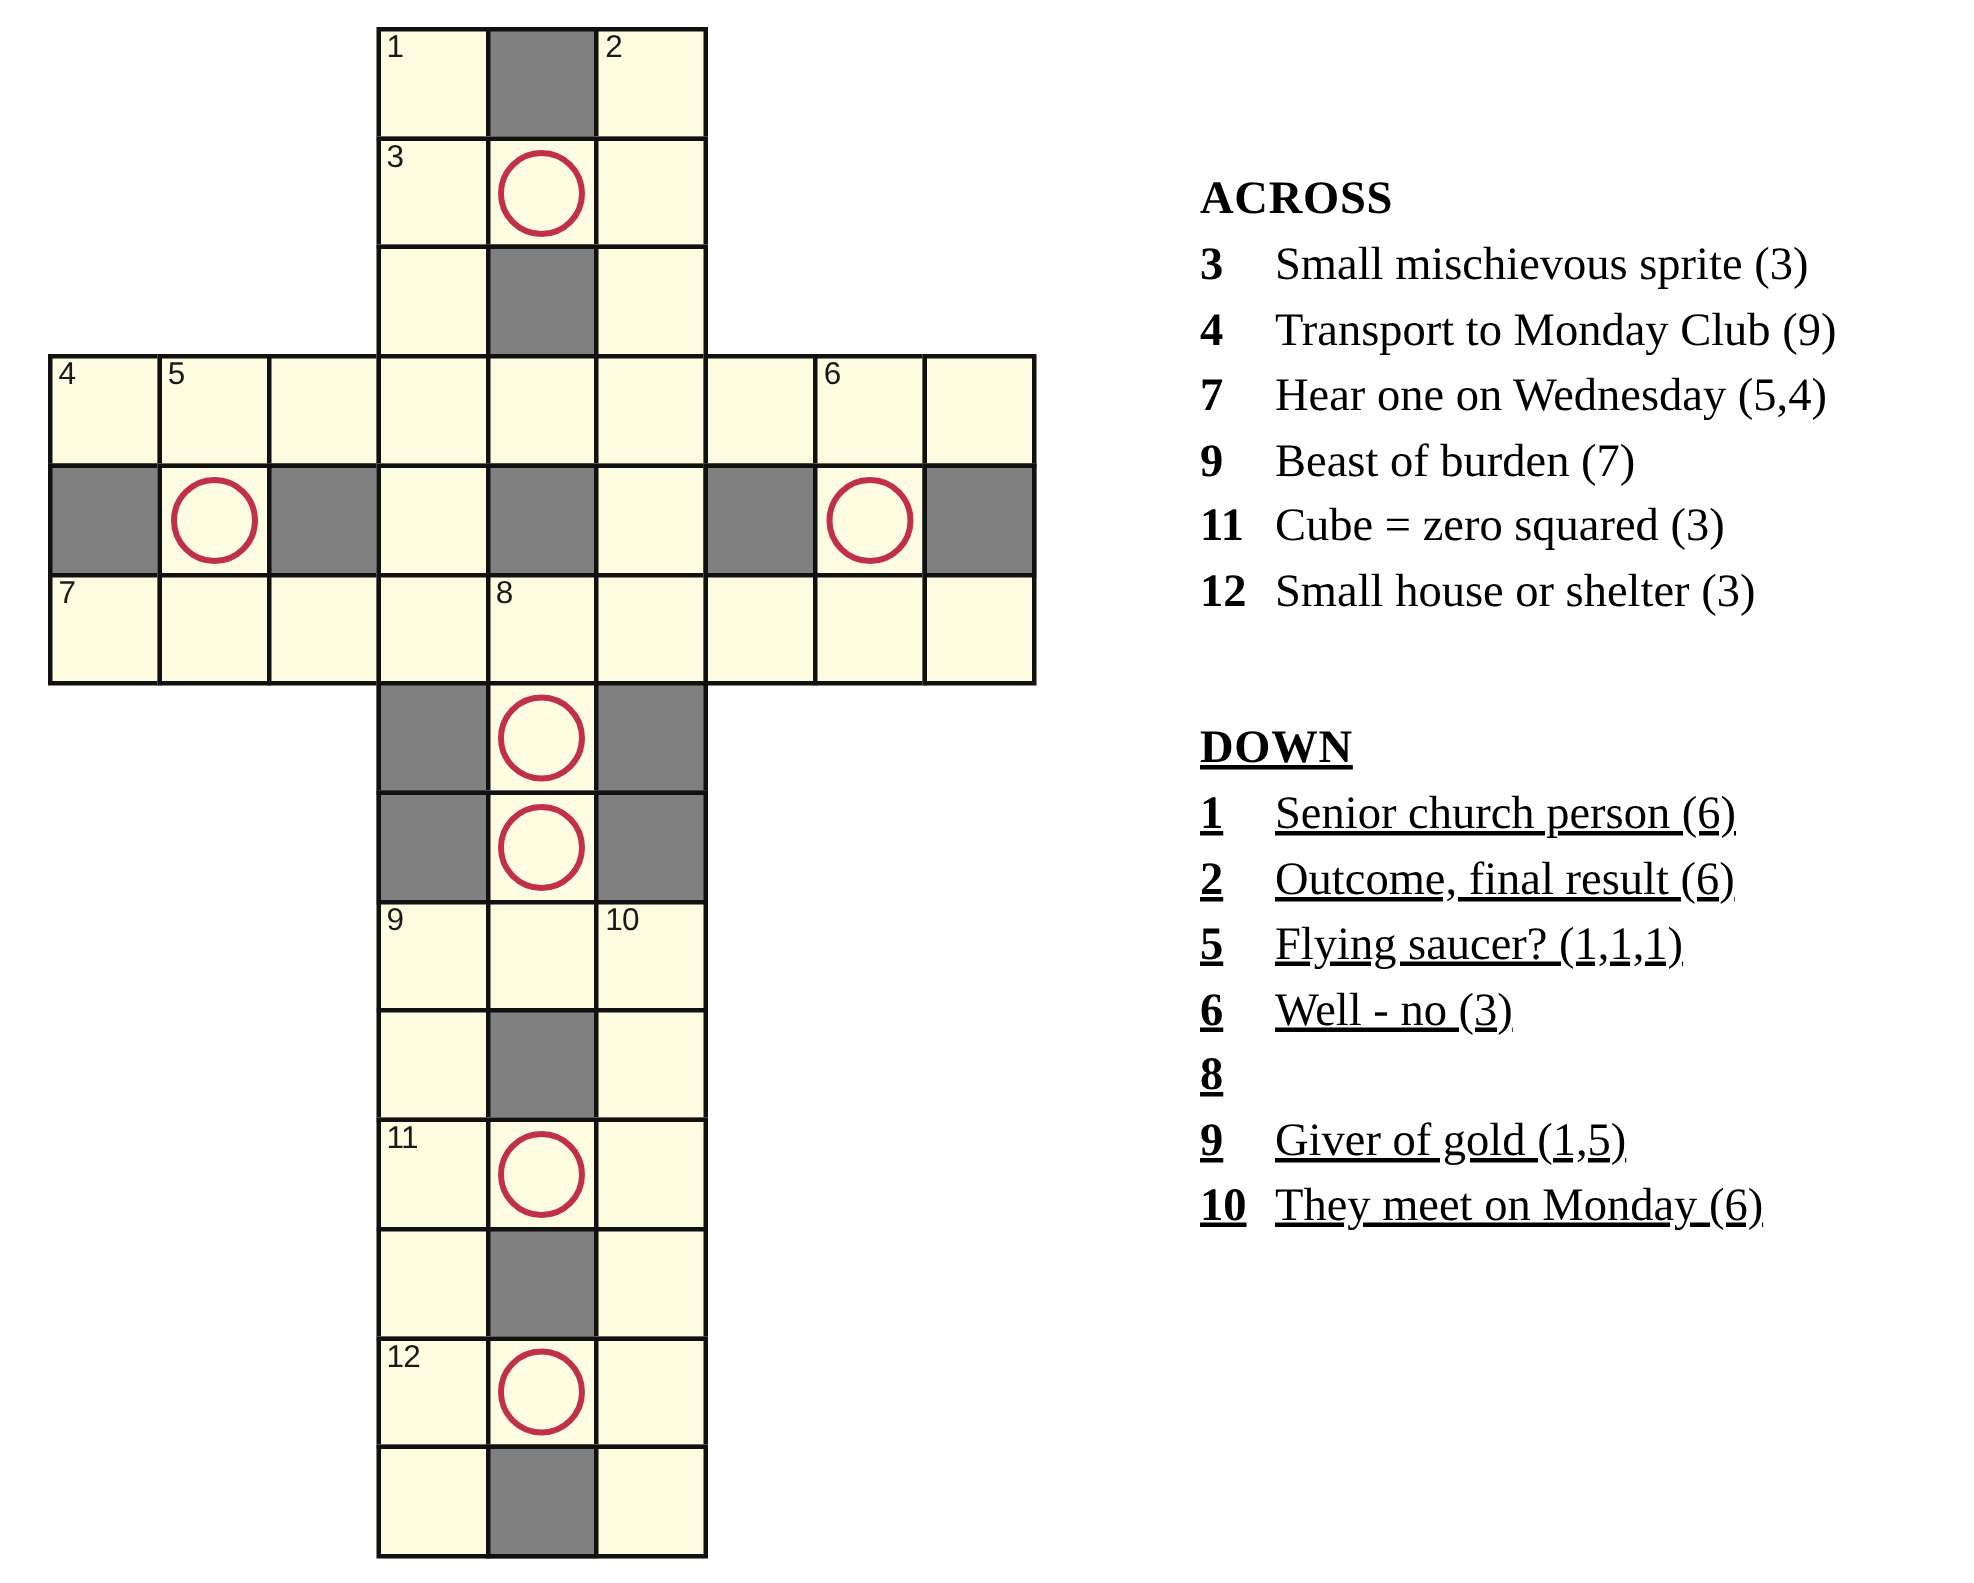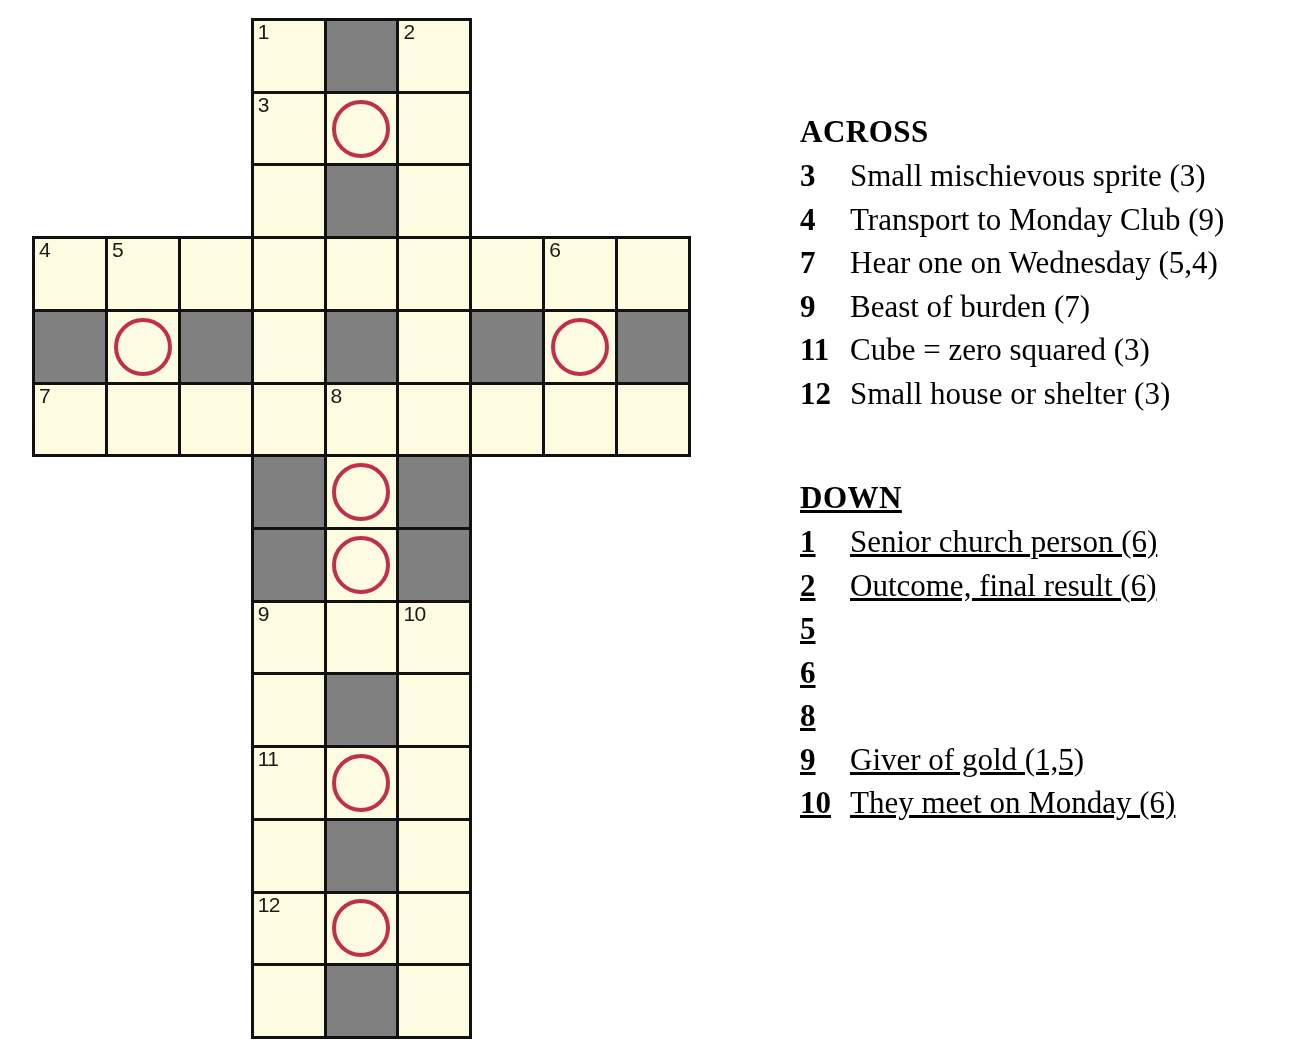--- a/index.html
+++ b/index.html
@@ -222,23 +222,25 @@
           <div class="clue-row">
             <span class="clue-num">1</span>
             <span class="clue-text">Senior church person (6)</span>
           </div>
           <div class="clue-row">
             <span class="clue-num">2</span>
             <span class="clue-text">Outcome, final result (6)</span>
           </div>
           <div class="clue-row">
             <span class="clue-num">5</span>
+            <span class="clue-text">Flying saucer? (1,1,1)</span>
           </div>
           <div class="clue-row">
             <span class="clue-num">6</span>
+            <span class="clue-text">Well - no (3)</span>
           </div>
           <div class="clue-row">
             <span class="clue-num">8</span>
           </div>
           <div class="clue-row">
             <span class="clue-num">9</span>
             <span class="clue-text">Giver of gold (1,5)</span>
           </div>
           <div class="clue-row">
             <span class="clue-num">10</span>

